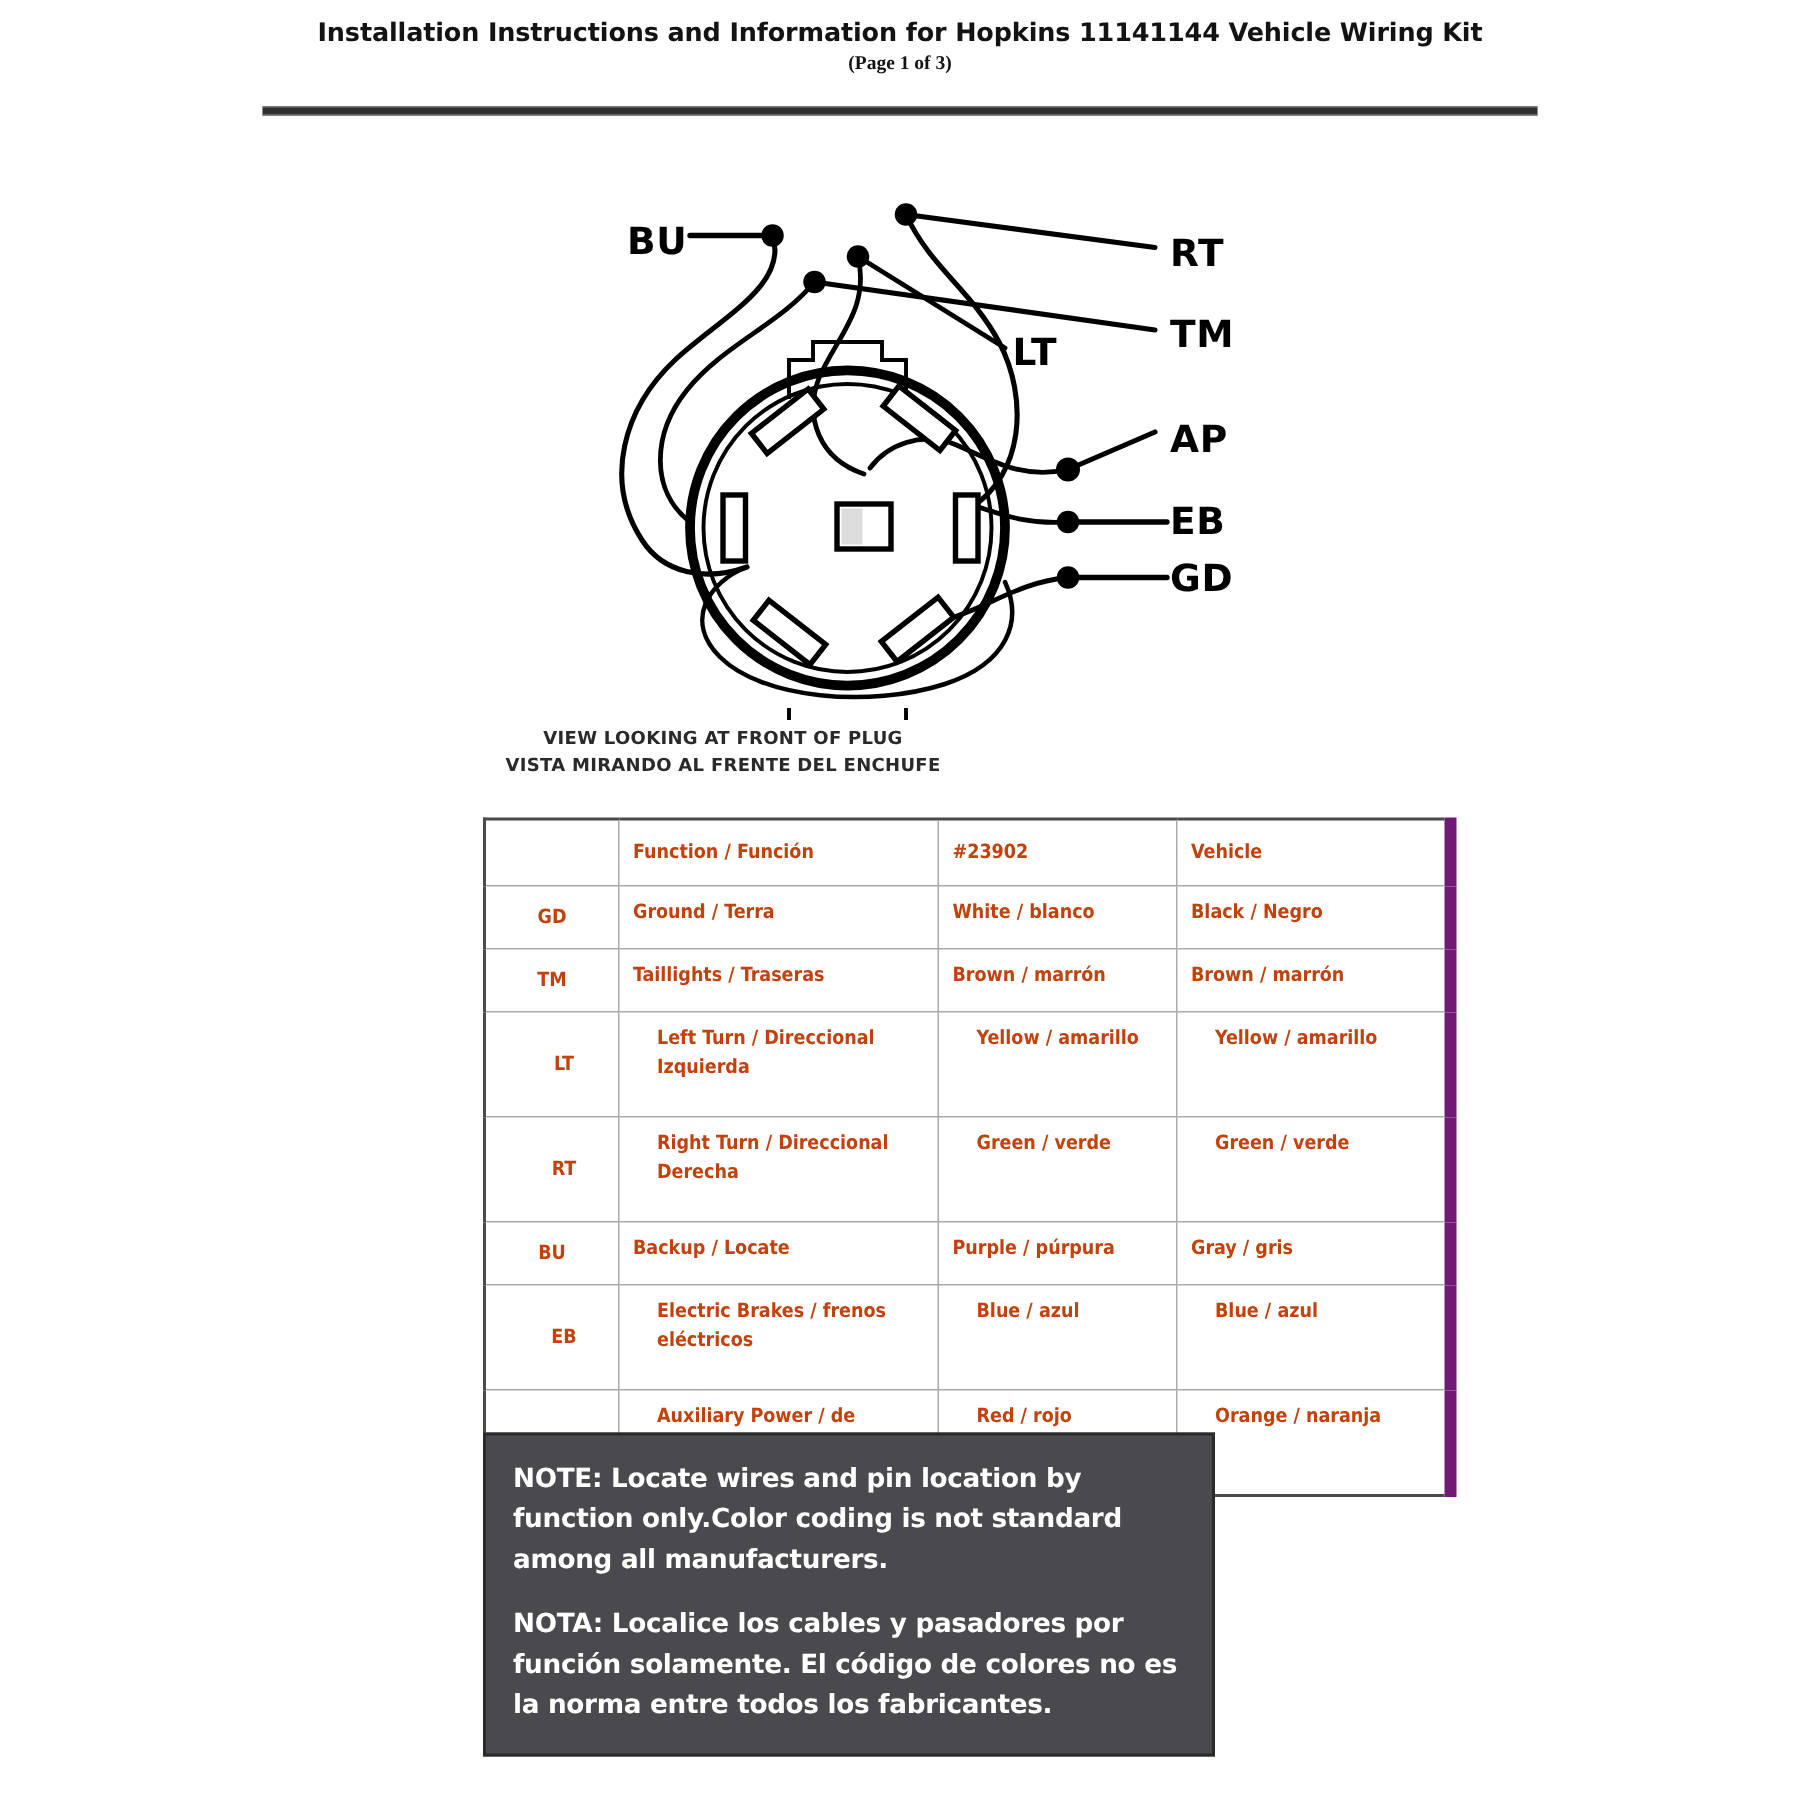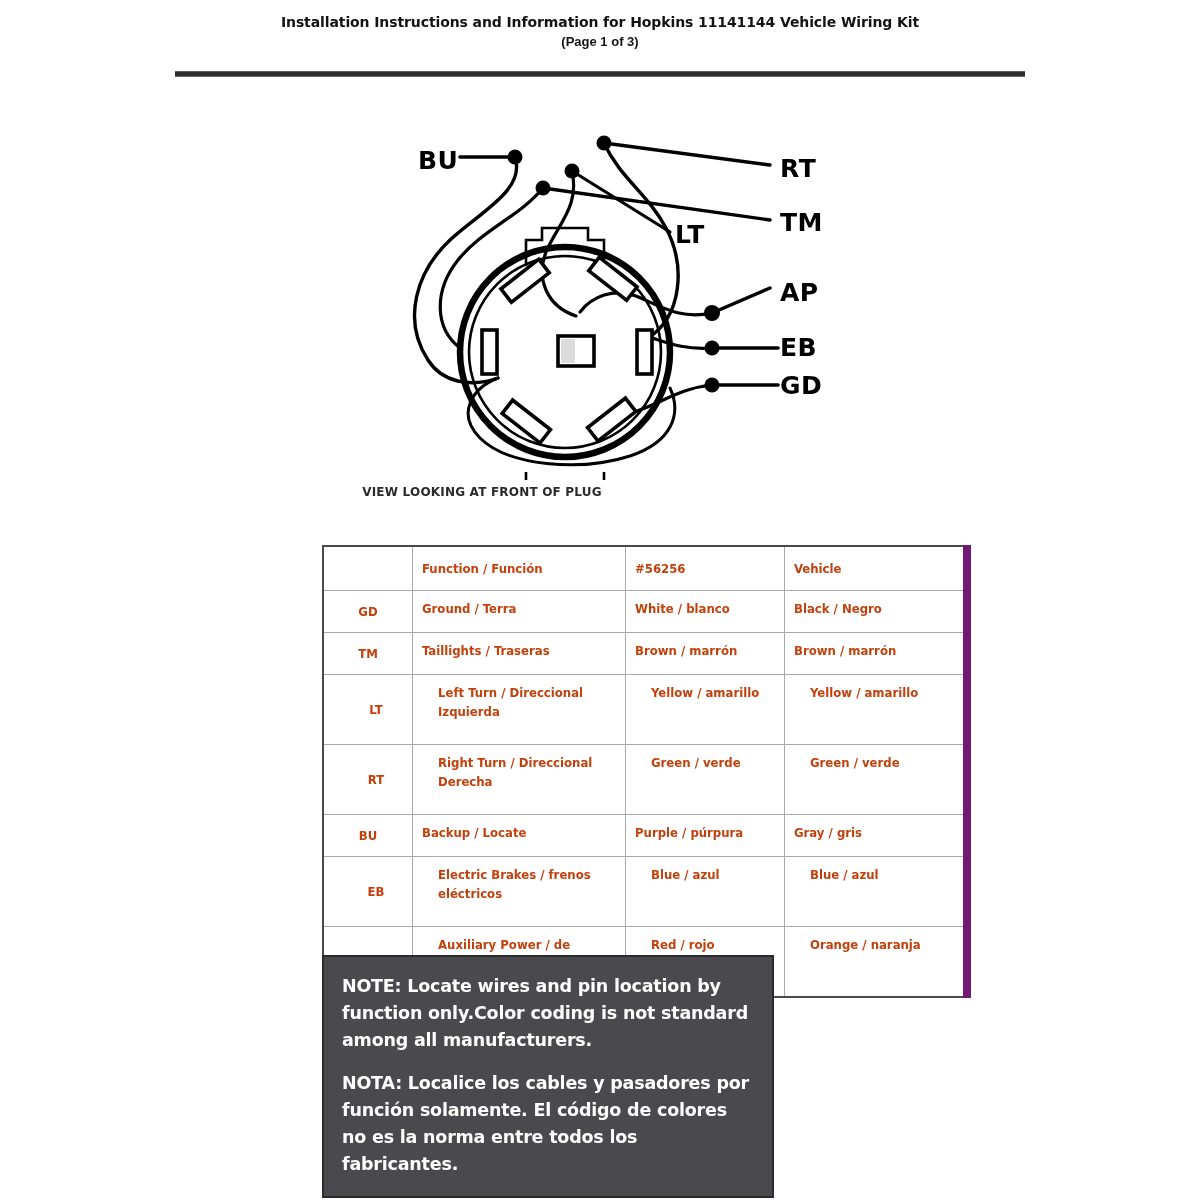--- a/index.html
+++ b/index.html
@@ -19,28 +19,28 @@
   
   #doc-header {
     position: absolute;
     left: 0;
     top: 12px;
     width: 1200px;
     text-align: center;
   }
   #doc-header .title-line {
     font-family: "DejaVu Sans", sans-serif;
-    font-size: 14px;
+    font-size: 17px;
     font-weight: 700;
     letter-spacing: -0.1px;
     color: #131313;
     line-height: 20px;
   }
   #doc-header .page-line {
-    font-family: Liberation Sans, sans-serif;
+    font-family: Liberation Serif, serif;
     font-size: 13px;
     font-weight: 700;
     color: #131313;
     line-height: 20px;
   }
   #header-rule {
     position: absolute;
     left: 175px;
     top: 71px;
     width: 850px;
@@ -123,21 +123,21 @@
   #wiring-table .outer-left  { border-left: 2px solid #4a4a4a; }
   #wiring-table .outer-right { border-right: 8px solid #701a75; }
   #wiring-table tr.header-row td { border-top: 2px solid #4a4a4a; }
   #wiring-table tr.last-row td { border-bottom: 2px solid #4a4a4a; }
 
   
   #note-box {
     position: absolute;
     left: 322px;
     top: 955px;
-    width: 452px;
+    width: 488px;
     background: #4a4a4e;
     border: 2px solid #2a2a2a;
     box-sizing: border-box;
     padding: 16px 18px 18px 18px;
   }
   #note-box p {
     margin: 0 0 16px 0;
     color: #ffffff;
     font-family: "DejaVu Sans", sans-serif;
     font-size: 17.5px;
@@ -233,28 +233,29 @@
   <span class="diag-label" style="left:450px; top:34px;">RT</span>
   <span class="diag-label" style="left:450px; top:88px;">TM</span>
   <span class="diag-label" style="left:345px; top:100px;">LT</span>
   <span class="diag-label" style="left:450px; top:158px;">AP</span>
   <span class="diag-label" style="left:450px; top:213px;">EB</span>
   <span class="diag-label" style="left:450px; top:251px;">GD</span>
 </div>
 
 <div id="view-caption">
   <div>VIEW LOOKING AT FRONT OF PLUG</div>
+  <div>VISTA MIRANDO AL FRENTE DEL ENCHUFE</div>
 </div>
 
 <table id="wiring-table">
   <tbody>
     <tr class="header-row">
       <td class="col-pin outer-left"></td>
       <td class="col-func">Function / Función</td>
-      <td class="col-kit">#56256</td>
+      <td class="col-kit">#23902</td>
       <td class="col-veh outer-right">Vehicle</td>
     </tr>
 
     <tr class="short-row">
       <td class="col-pin outer-left">GD</td>
       <td class="col-func">Ground / Terra</td>
       <td class="col-kit">White / blanco</td>
       <td class="col-veh outer-right">Black  / Negro</td>
     </tr>
 

